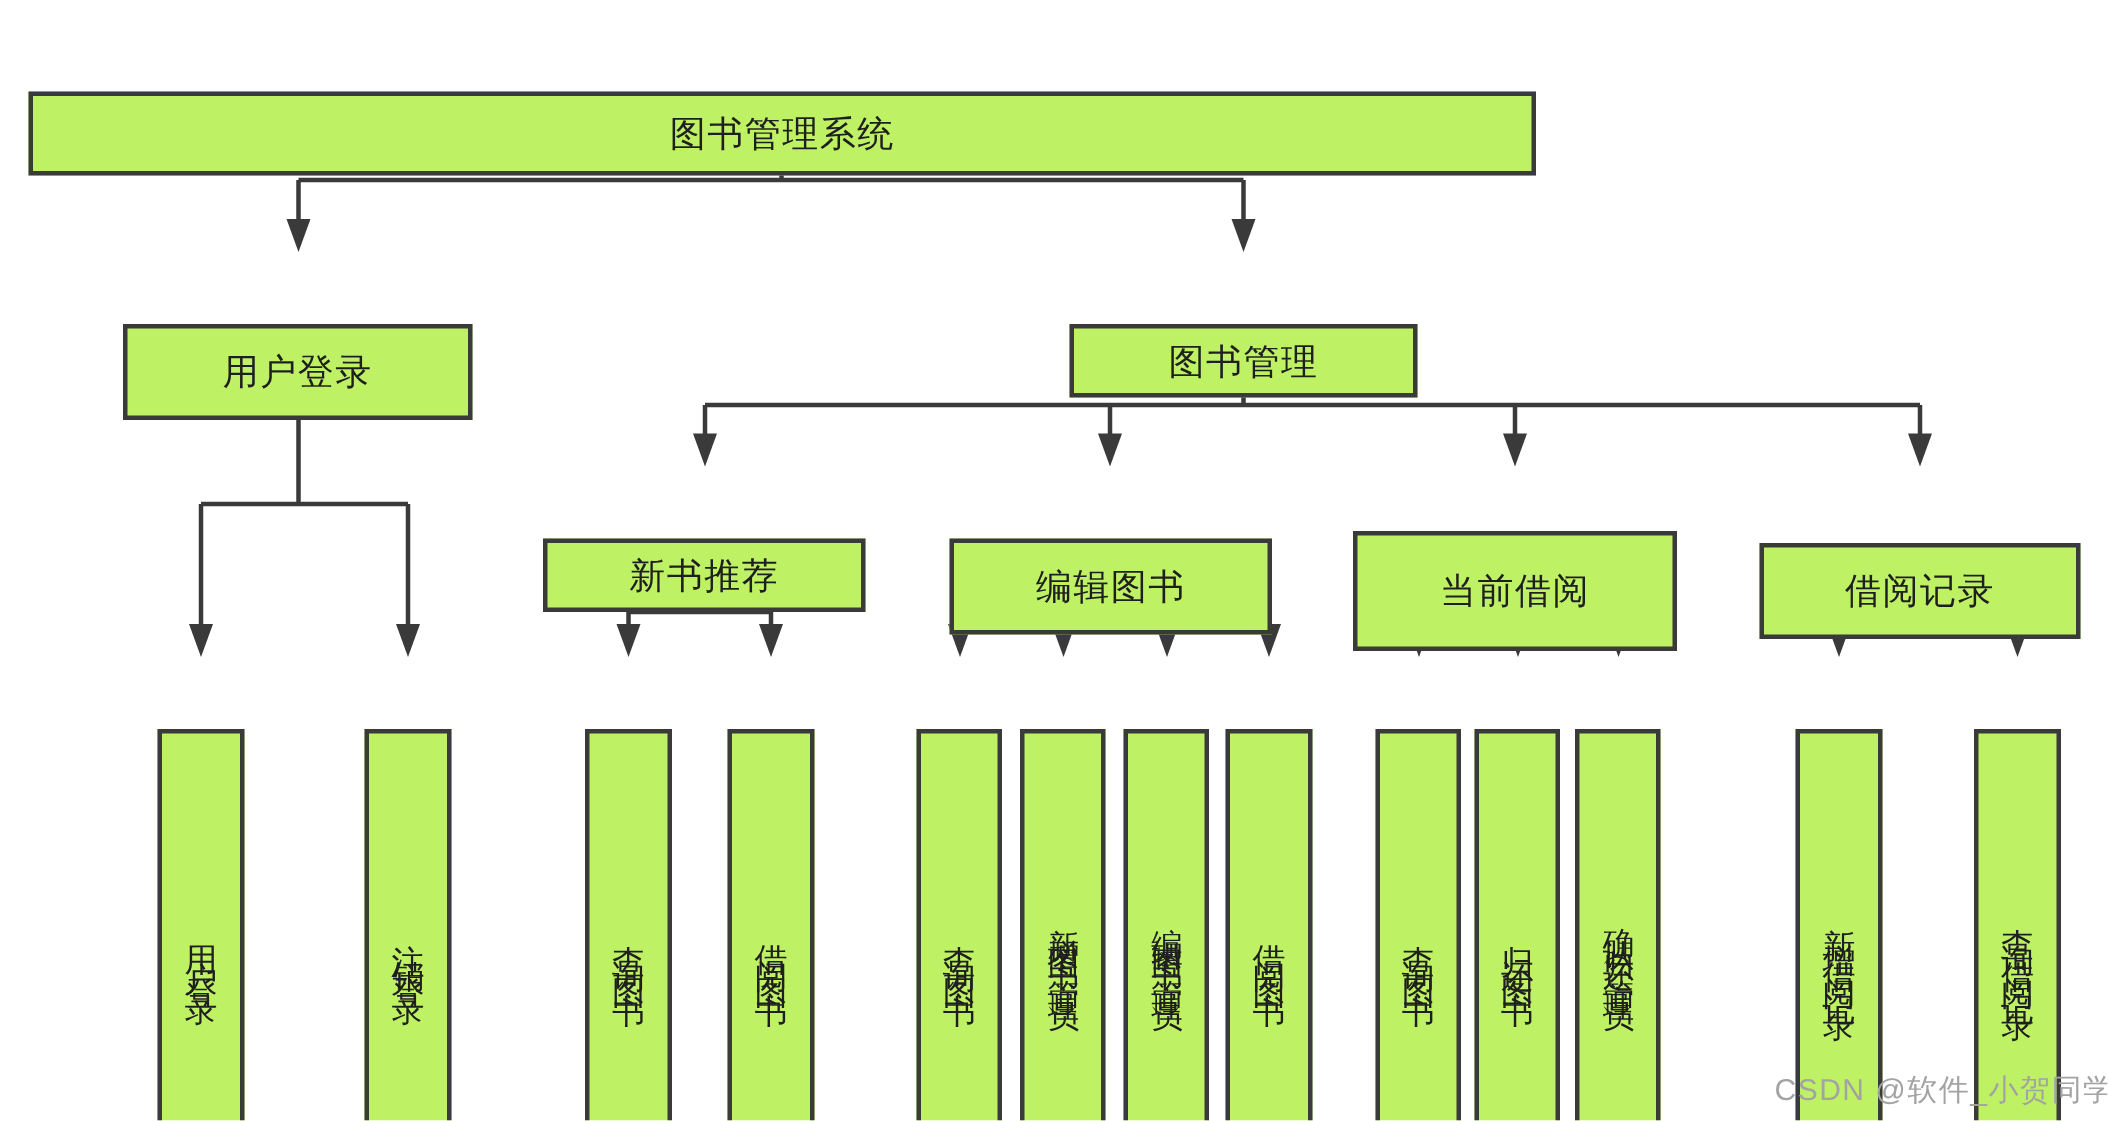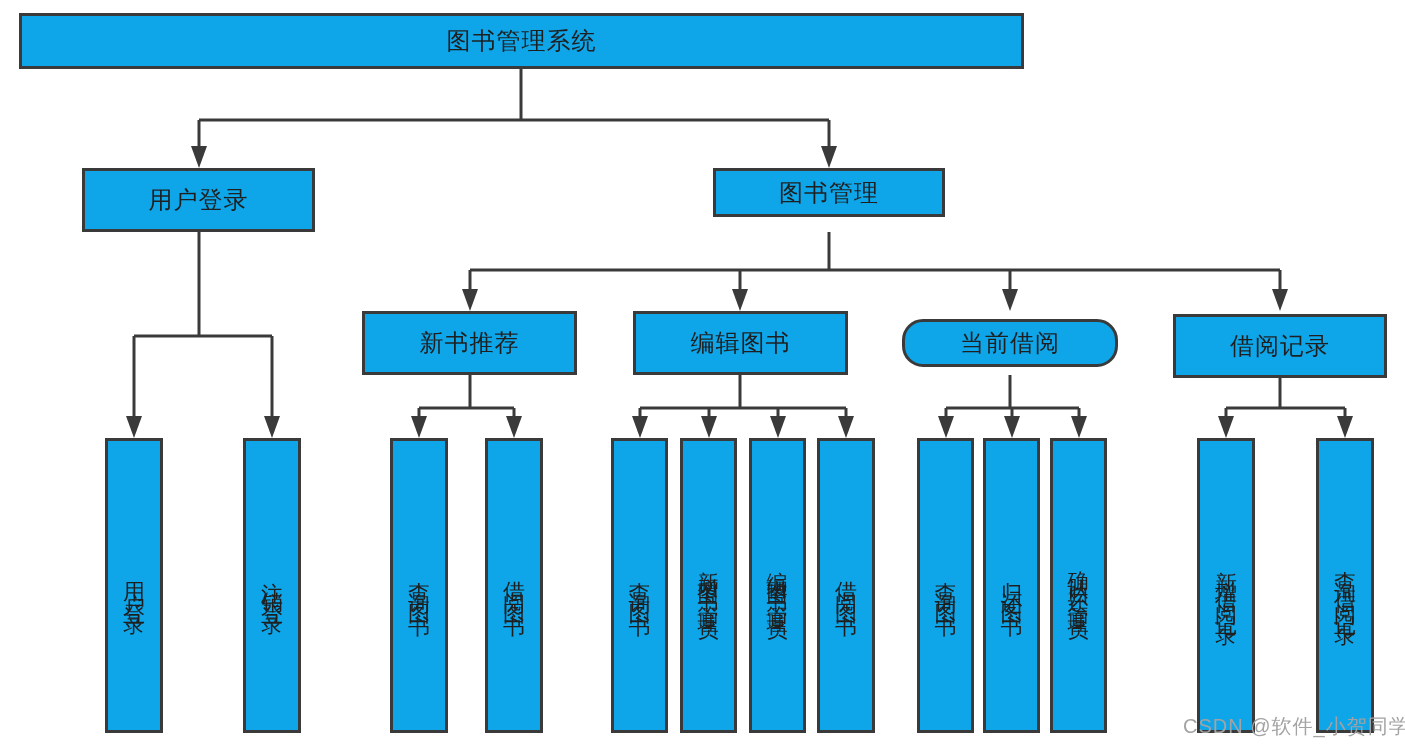--- a/index.html
+++ b/index.html
@@ -17,27 +17,28 @@
     overflow: hidden;
   }
   svg.wires {
     position: absolute;
     left: 0; top: 0;
     width: 1405px; height: 747px;
   }
   .box {
     position: absolute;
     box-sizing: border-box;
-    background: #0ea5e9;
+    background: #bef264;
     border: 3px solid #3a3a3a;
     display: flex;
     align-items: center;
     justify-content: center;
     text-align: center;
     z-index: 2;
+    margin-top: 48px;
   }
   .htext {
     font-size: 24px;
     letter-spacing: 1px;
     white-space: nowrap;
   }
   .vtext {
     writing-mode: vertical-rl;
     text-orientation: mixed;
     font-size: 22px;
@@ -144,27 +145,27 @@
     <span class="htext">图书管理系统</span>
   </div>
 
   <div class="box" style="left:82px; top:168px; width:233px; height:64px;">
     <span class="htext">用户登录</span>
   </div>
   <div class="box" style="left:713px; top:168px; width:232px; height:49px;">
     <span class="htext">图书管理</span>
   </div>
 
-  <div class="box" style="left:362px; top:311px; width:215px; height:64px;">
+  <div class="box" style="left:362px; top:311px; width:215px; height:49px;">
     <span class="htext">新书推荐</span>
   </div>
   <div class="box" style="left:633px; top:311px; width:215px; height:64px;">
     <span class="htext">编辑图书</span>
   </div>
-  <div class="box" style="left:902px; top:319px; width:216px; height:48px;border-radius:21px;">
+  <div class="box" style="left:902px; top:306px; width:216px; height:80px;">
     <span class="htext">当前借阅</span>
   </div>
   <div class="box" style="left:1173px; top:314px; width:214px; height:64px;">
     <span class="htext">借阅记录</span>
   </div>
 
   <div class="box" style="left:105px; top:438px; width:58px; height:295px;">
     <span class="vtext">用户登录</span>
   </div>
   <div class="box" style="left:243px; top:438px; width:58px; height:295px;">

